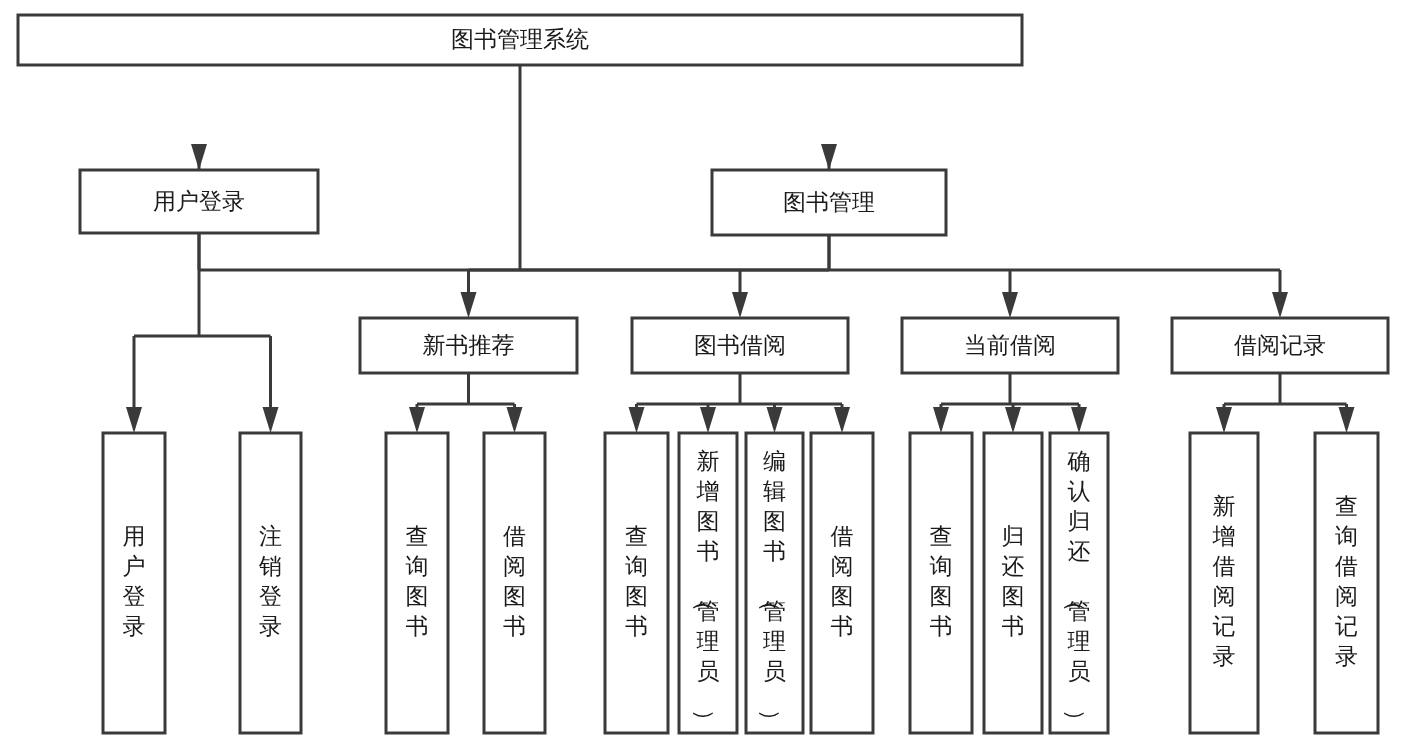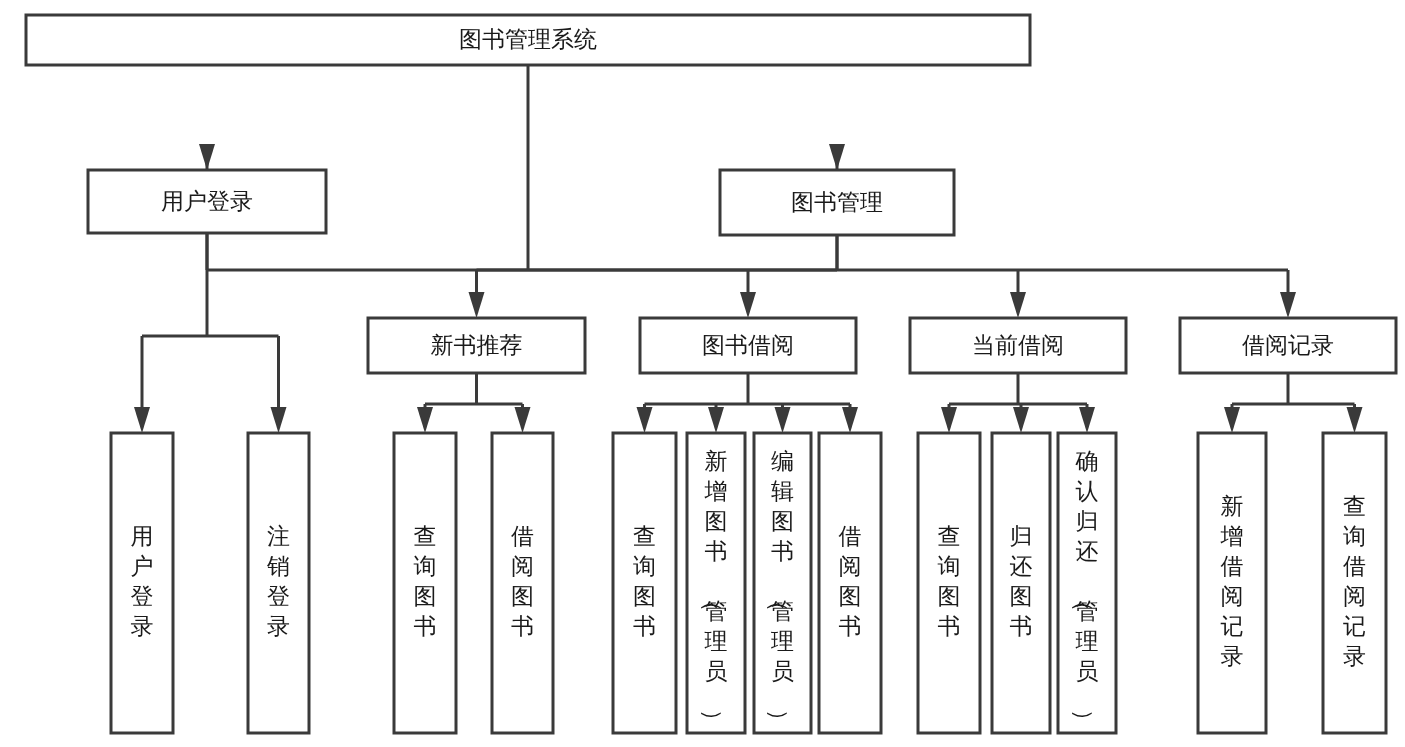--- a/index.html
+++ b/index.html
@@ -9,21 +9,21 @@
   }
   body {
     width: 1405px;
     height: 747px;
     position: relative;
     font-family: "Liberation Sans", "DejaVu Sans", sans-serif;
     overflow: hidden;
   }
   #diagram-root {
     position: absolute;
-    left: 8px; top: 0;
+    left: 0; top: 0;
     width: 1113px;
     height: 747px;
     text-align: right;
   }
   svg#tree-svg {
     display: block;
     width: 1405px;
     height: 747px;
   }
   .node-box {

